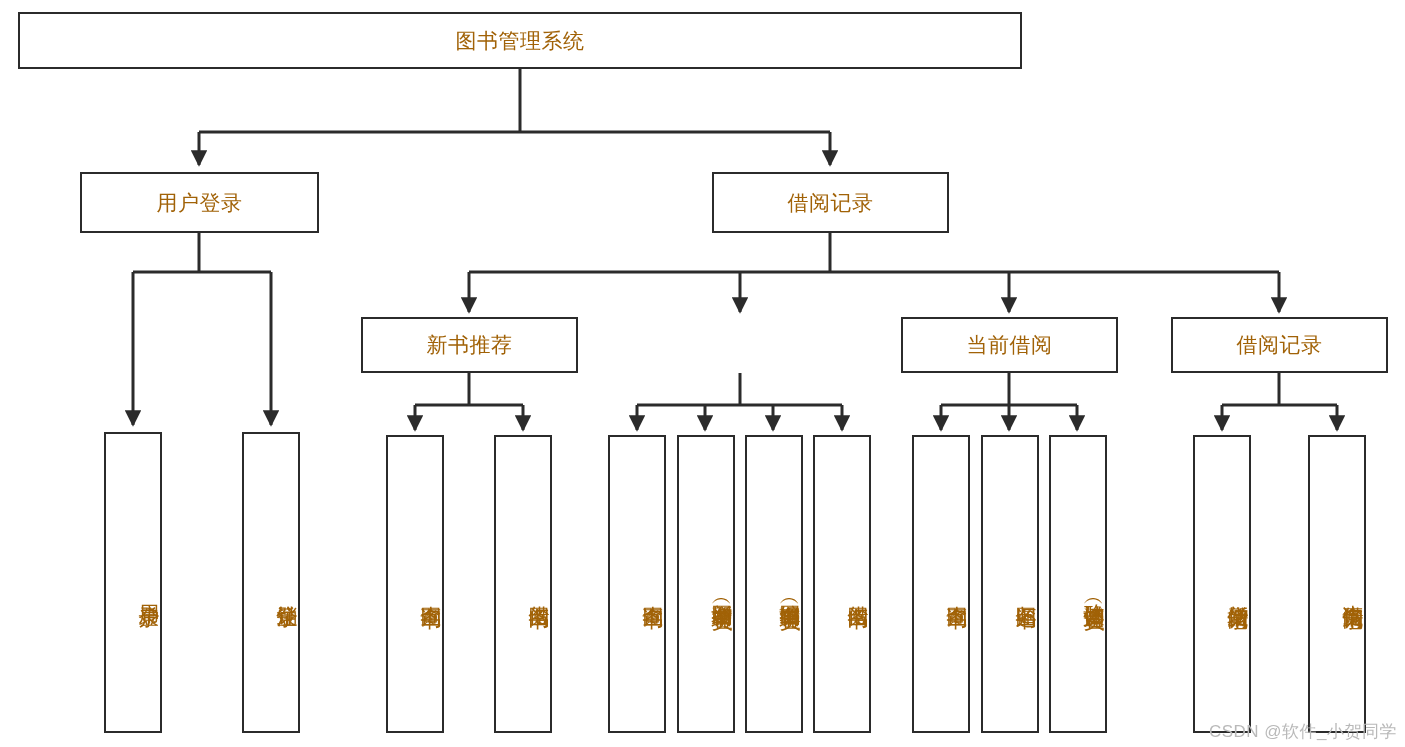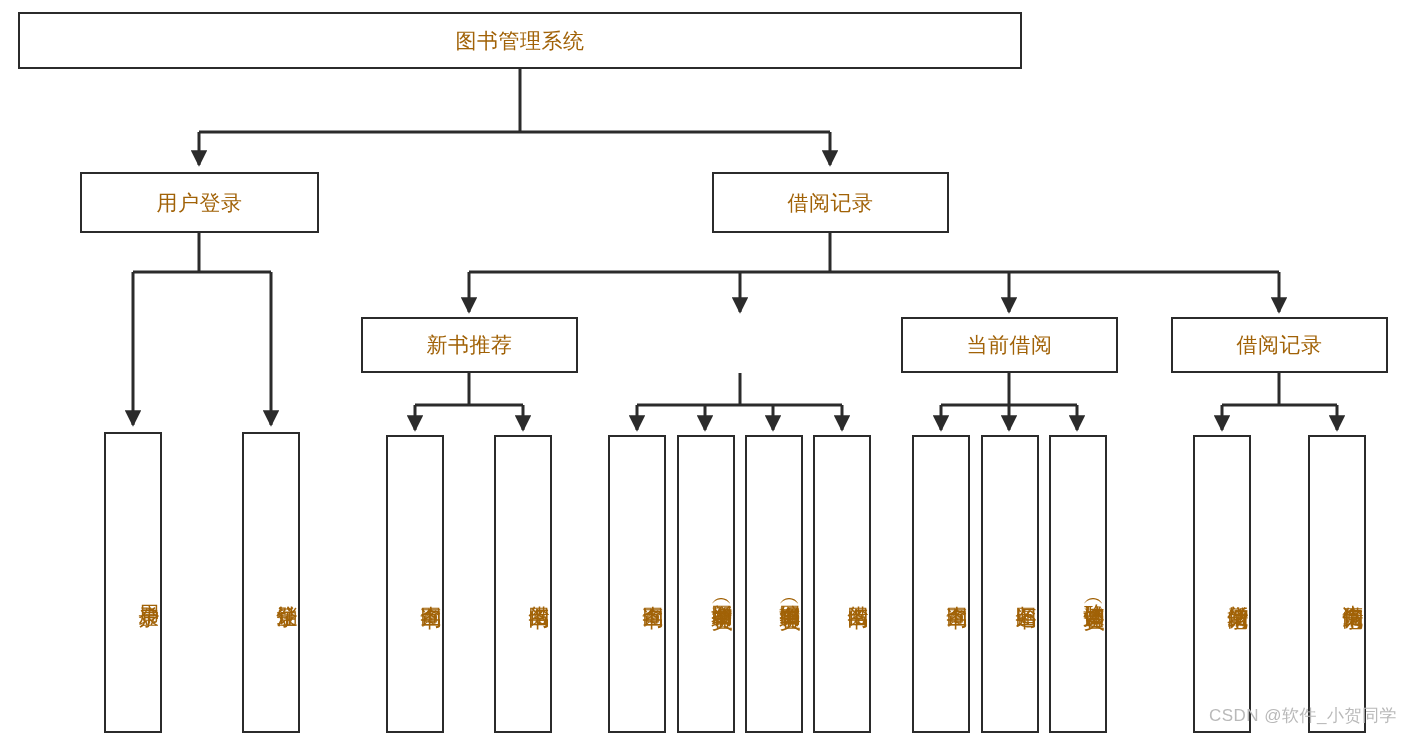--- a/index.html
+++ b/index.html
@@ -49,21 +49,21 @@
   }
   .node.vert > span {
     writing-mode: vertical-rl;
     text-orientation: upright;
     display: block;
     white-space: nowrap;
   }
   #watermark {
     position: absolute;
     right: 8px;
-    bottom: 20px;
+    bottom: 4px;
     font-size: 17px;
     color: #b9b9b9;
     letter-spacing: 0.5px;
     white-space: nowrap;
   }
 </style>
 </head>
 <body>
 
 <div id="canvas">

